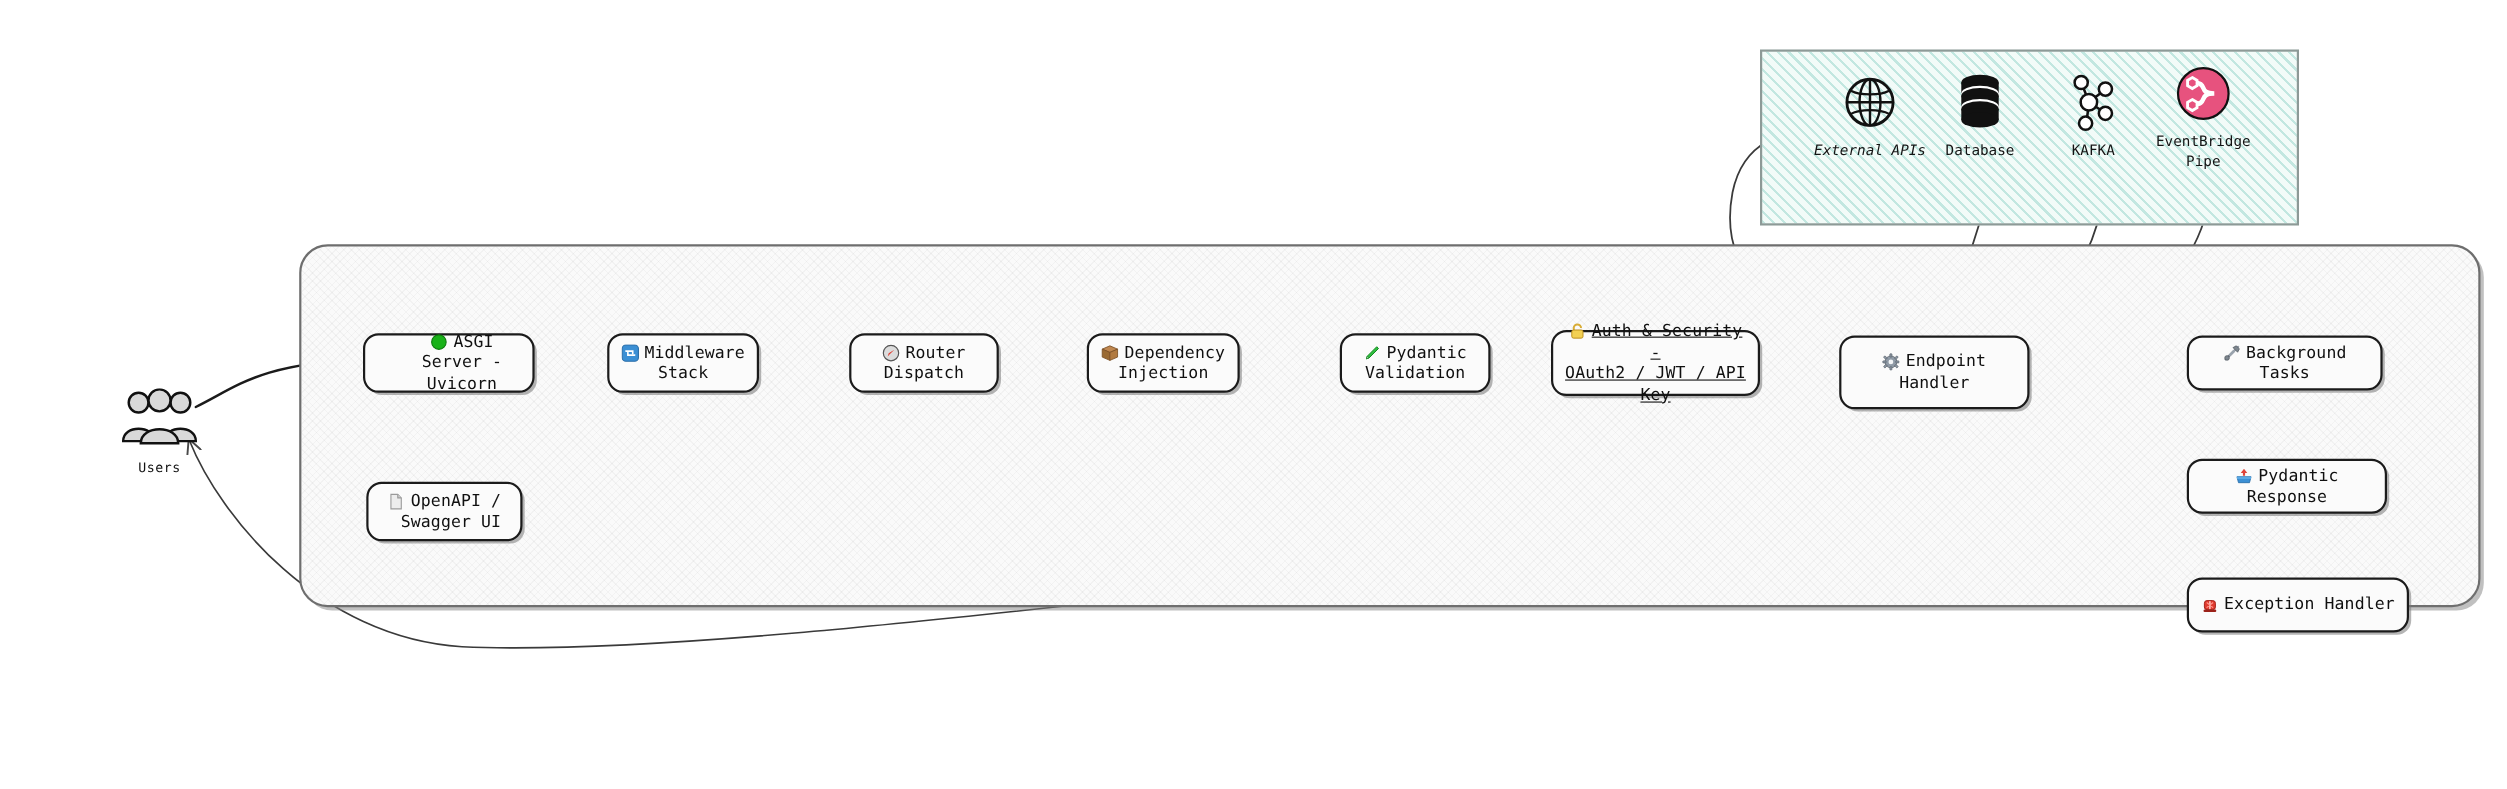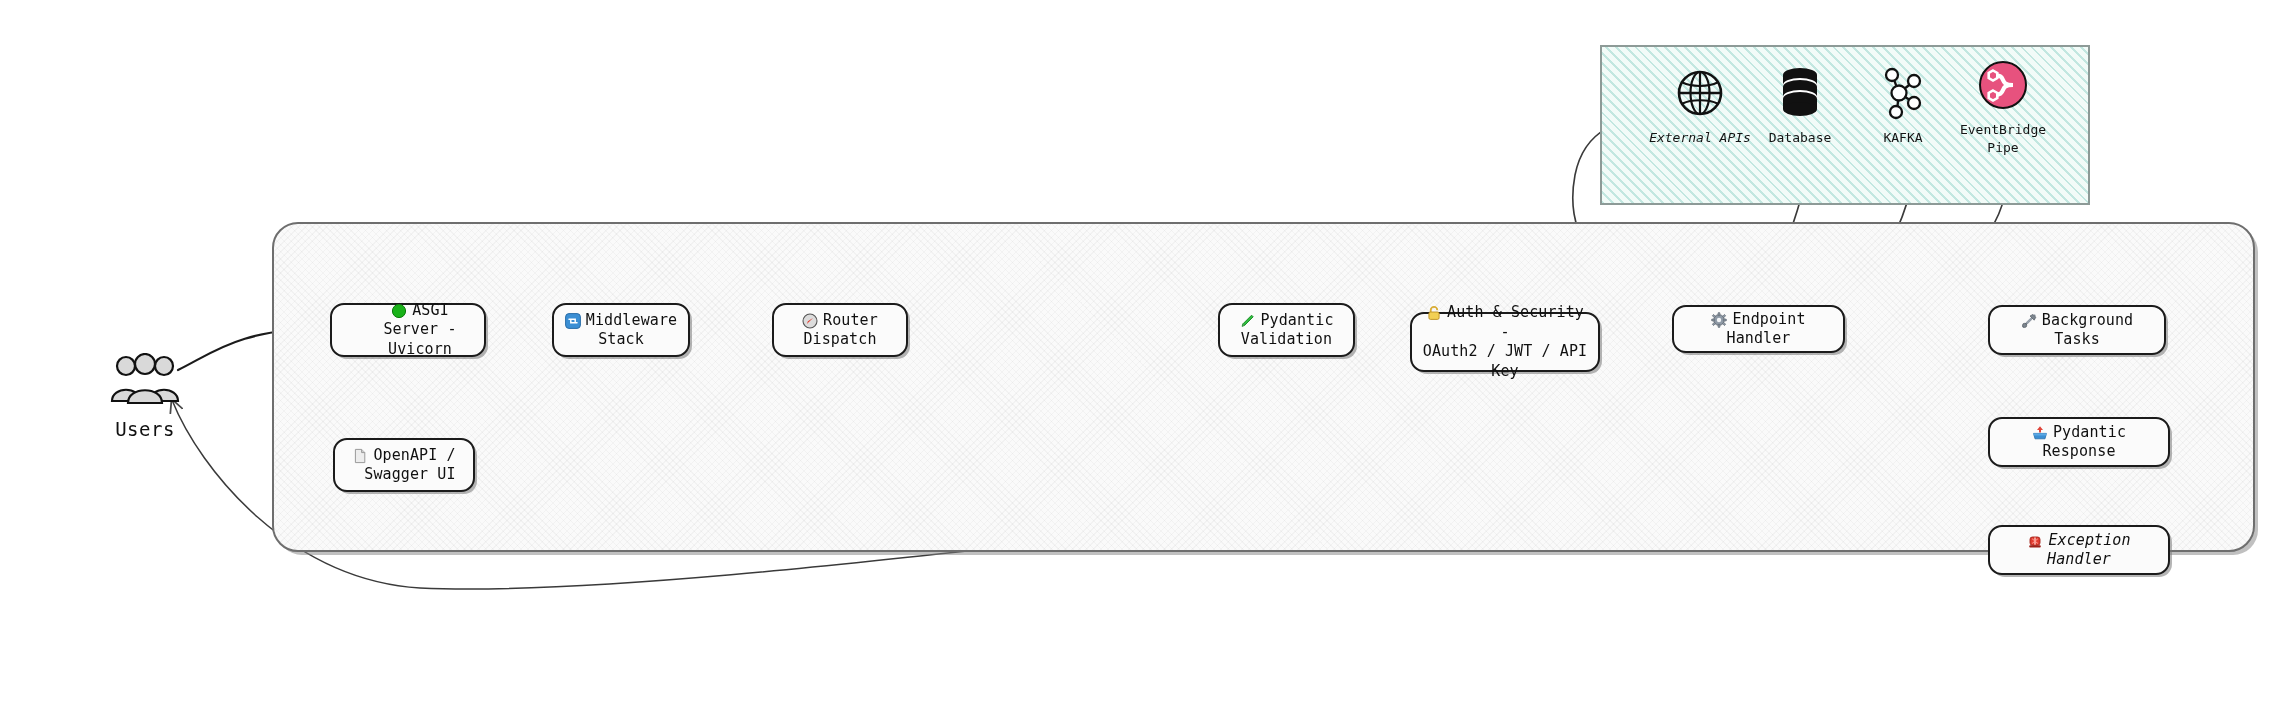--- a/index.html
+++ b/index.html
@@ -65,21 +65,21 @@
     font-size:13px;color:#141414;
     line-height:1.25;
   }
   .ext-item .glyph{height:70px;display:flex;align-items:center;justify-content:center;}
   .ext-item .glyph svg{display:block;}
   .ext-item .cap{margin-top:2px;display:block;}
 
   
   #users{
     position:absolute;left:85px;top:350px;width:120px;text-align:center;
-    font-size:19px;color:#111;
+    font-size:12px;color:#111;
   }
   #users .glyph{height:58px;display:flex;align-items:center;justify-content:center;}
   #users .cap{display:block;margin-top:10px;letter-spacing:.5px;}
 </style>
 </head>
 <body>
 
 <div id="stage">
 
   <svg id="edges" viewBox="0 0 2279 717">
@@ -247,46 +247,58 @@
       <span class="ico">
         <svg viewBox="0 0 16 16">
           <circle cx="8" cy="8" r="7" fill="#dcdcdc" stroke="#555" stroke-width="1.1"></circle>
           <path d="M11,5 L6.4,9.6 L5,11 L5.9,8.2 z" fill="#e03b2f"></path>
         </svg>
       </span><span>Router</span><br>
       <span>Dispatch</span>
     </span>
   </div>
 
+  <div class="node" style="left:988px;top:303px;width:139px;height:54px;">
+    <span class="inner">
+      <span class="ico">
+        <svg viewBox="0 0 16 16">
+          <path d="M8,1.4 L15,4.4 L8,7.4 L1,4.4 z" fill="#c08850" stroke="#7d5228" stroke-width=".8"></path>
+          <path d="M1,4.4 L8,7.4 L8,14.6 L1,11.6 z" fill="#9a6a33" stroke="#7d5228" stroke-width=".8"></path>
+          <path d="M15,4.4 L8,7.4 L8,14.6 L15,11.6 z" fill="#b17a40" stroke="#7d5228" stroke-width=".8"></path>
+        </svg>
+      </span><span>Dependency</span><br>
+      <span>Injection</span>
+    </span>
+  </div>
 
   <div class="node" style="left:1218px;top:303px;width:137px;height:54px;">
     <span class="inner">
       <span class="ico">
         <svg viewBox="0 0 16 16">
           <path d="M12.6,2.2 L14.2,3.8 L5.6,12.4 L3.2,13.2 L4,10.8 z" fill="#2fbf3f" stroke="#14871f" stroke-width=".9"></path>
           <path d="M3.2,13.2 L4,10.8 L5.4,12.2 z" fill="#f0f0f0" stroke="#14871f" stroke-width=".7"></path>
         </svg>
       </span><span>Pydantic</span><br>
       <span>Validation</span>
     </span>
   </div>
 
-  <div class="node" style="left:1410px;top:312px;width:190px;height:60px;">
+  <div class="node" style="left:1410px;top:300px;width:190px;height:60px;text-decoration:underline;">
     <span class="inner">
       <span class="ico">
         <svg viewBox="0 0 16 16">
           <path d="M4.7,7.2 V5.2 a3.3,3.3 0 0 1 6.6,0" fill="none" stroke="#d9ad36" stroke-width="1.8"></path>
           <rect x="2.9" y="7" width="10.2" height="7.4" rx="1.6" fill="#f2d054" stroke="#bb8f1f" stroke-width=".9"></rect>
         </svg>
       </span><span>Auth &amp; Security -</span><br>
       <span>OAuth2 / JWT / API Key</span>
     </span>
   </div>
 
-  <div class="node" style="left:1672px;top:305px;width:173px;height:48px;">
+  <div class="node" style="left:1672px;top:305px;width:173px;height:67px;">
     <span class="inner">
       <span class="ico">
         <svg viewBox="0 0 16 16">
           <g fill="#8f9aa6" stroke="#5d6670" stroke-width=".7">
             <circle cx="8" cy="8" r="5.4"></circle>
             <rect x="7.1" y="0.6" width="1.8" height="3" rx=".5"></rect>
             <rect x="7.1" y="12.4" width="1.8" height="3" rx=".5"></rect>
             <rect x="0.6" y="7.1" width="3" height="1.8" rx=".5"></rect>
             <rect x="12.4" y="7.1" width="3" height="1.8" rx=".5"></rect>
             <rect x="2.1" y="2.6" width="1.8" height="3" rx=".5" transform="rotate(-45 3 4.1)"></rect>
@@ -330,21 +342,21 @@
       <span class="ico">
         <svg viewBox="0 0 16 16">
           <path d="M8,1.2 L11,5 H9 V7.4 H7 V5 H5 z" fill="#e0443a"></path>
           <path d="M1.6,8.4 h12.8 l-1.4,5.4 h-10 z" fill="#3b8fd4" stroke="#2a6ea8" stroke-width=".8"></path>
           <rect x="1.6" y="8.4" width="12.8" height="2.1" fill="#5aa8e4"></rect>
         </svg>
       </span><span>Pydantic Response</span>
     </span>
   </div>
 
-  <div class="node" style="left:1988px;top:525px;width:182px;height:50px;font-style:italic;">
+  <div class="node" style="left:1988px;top:525px;width:202px;height:50px;">
     <span class="inner">
       <span class="ico">
         <svg viewBox="0 0 16 16">
           <rect x="3" y="4" width="10" height="8.2" rx="2.4" fill="#e03b2f" stroke="#a3231a" stroke-width=".9"></rect>
           <rect x="2.2" y="12.2" width="11.6" height="2.2" rx="1" fill="#9b2119"></rect>
           <path d="M8,5 v6.2" stroke="#ffd2cd" stroke-width="1.3" stroke-linecap="round"></path>
           <path d="M5.4,6 l5.2,4.2 M10.6,6 l-5.2,4.2" stroke="#ff9a90" stroke-width="1" stroke-linecap="round"></path>
         </svg>
       </span><span>Exception Handler</span>
     </span>

